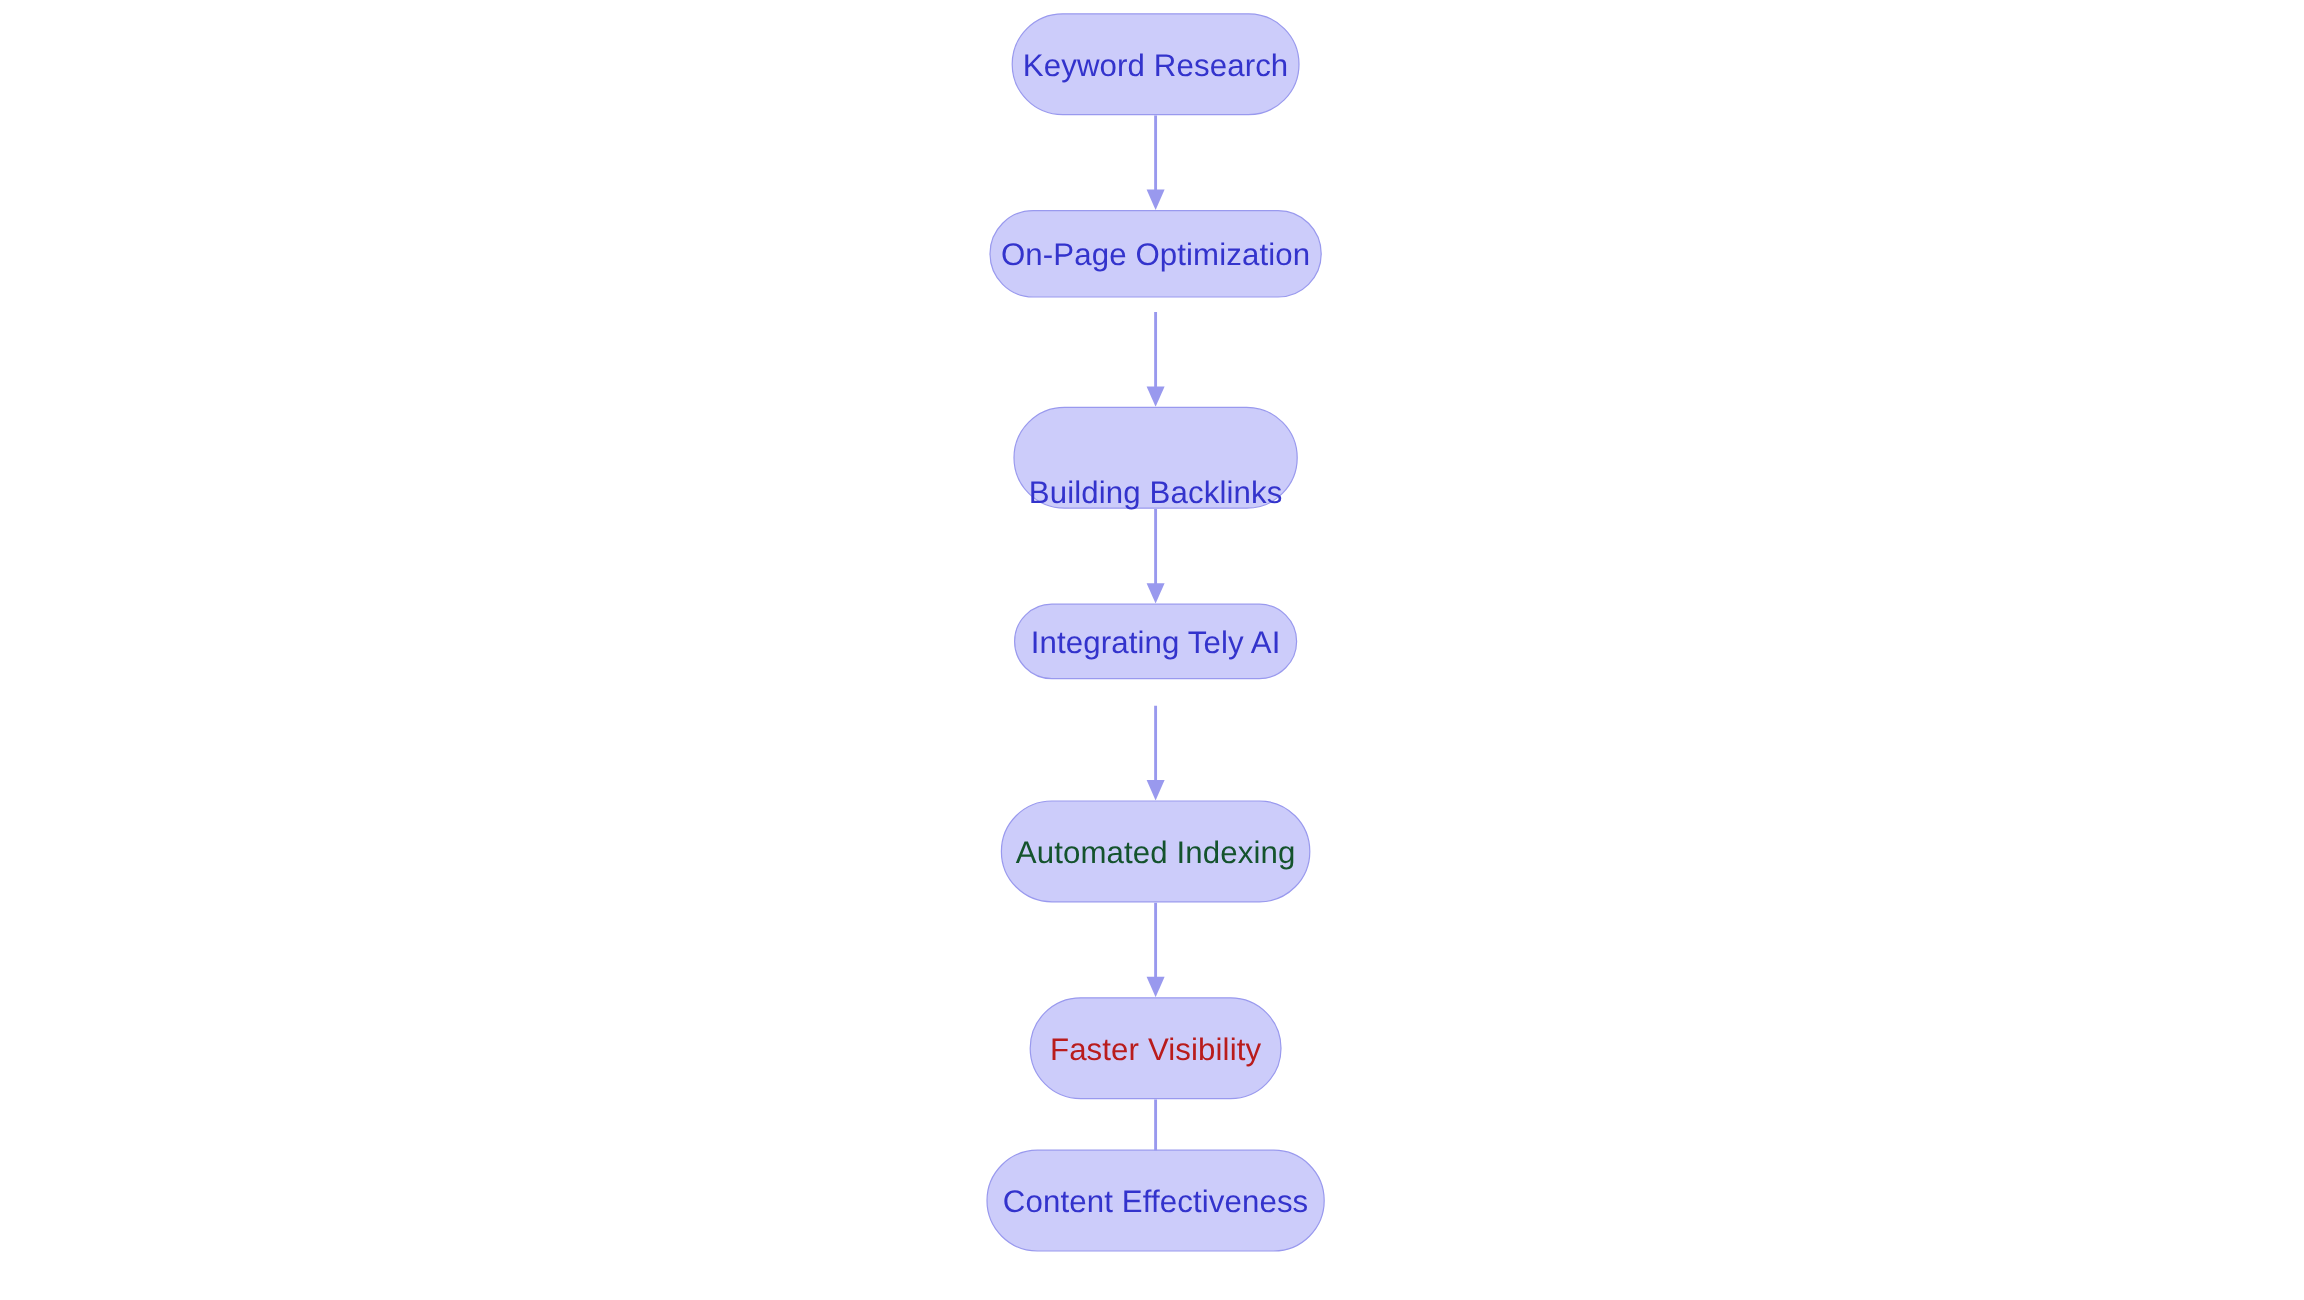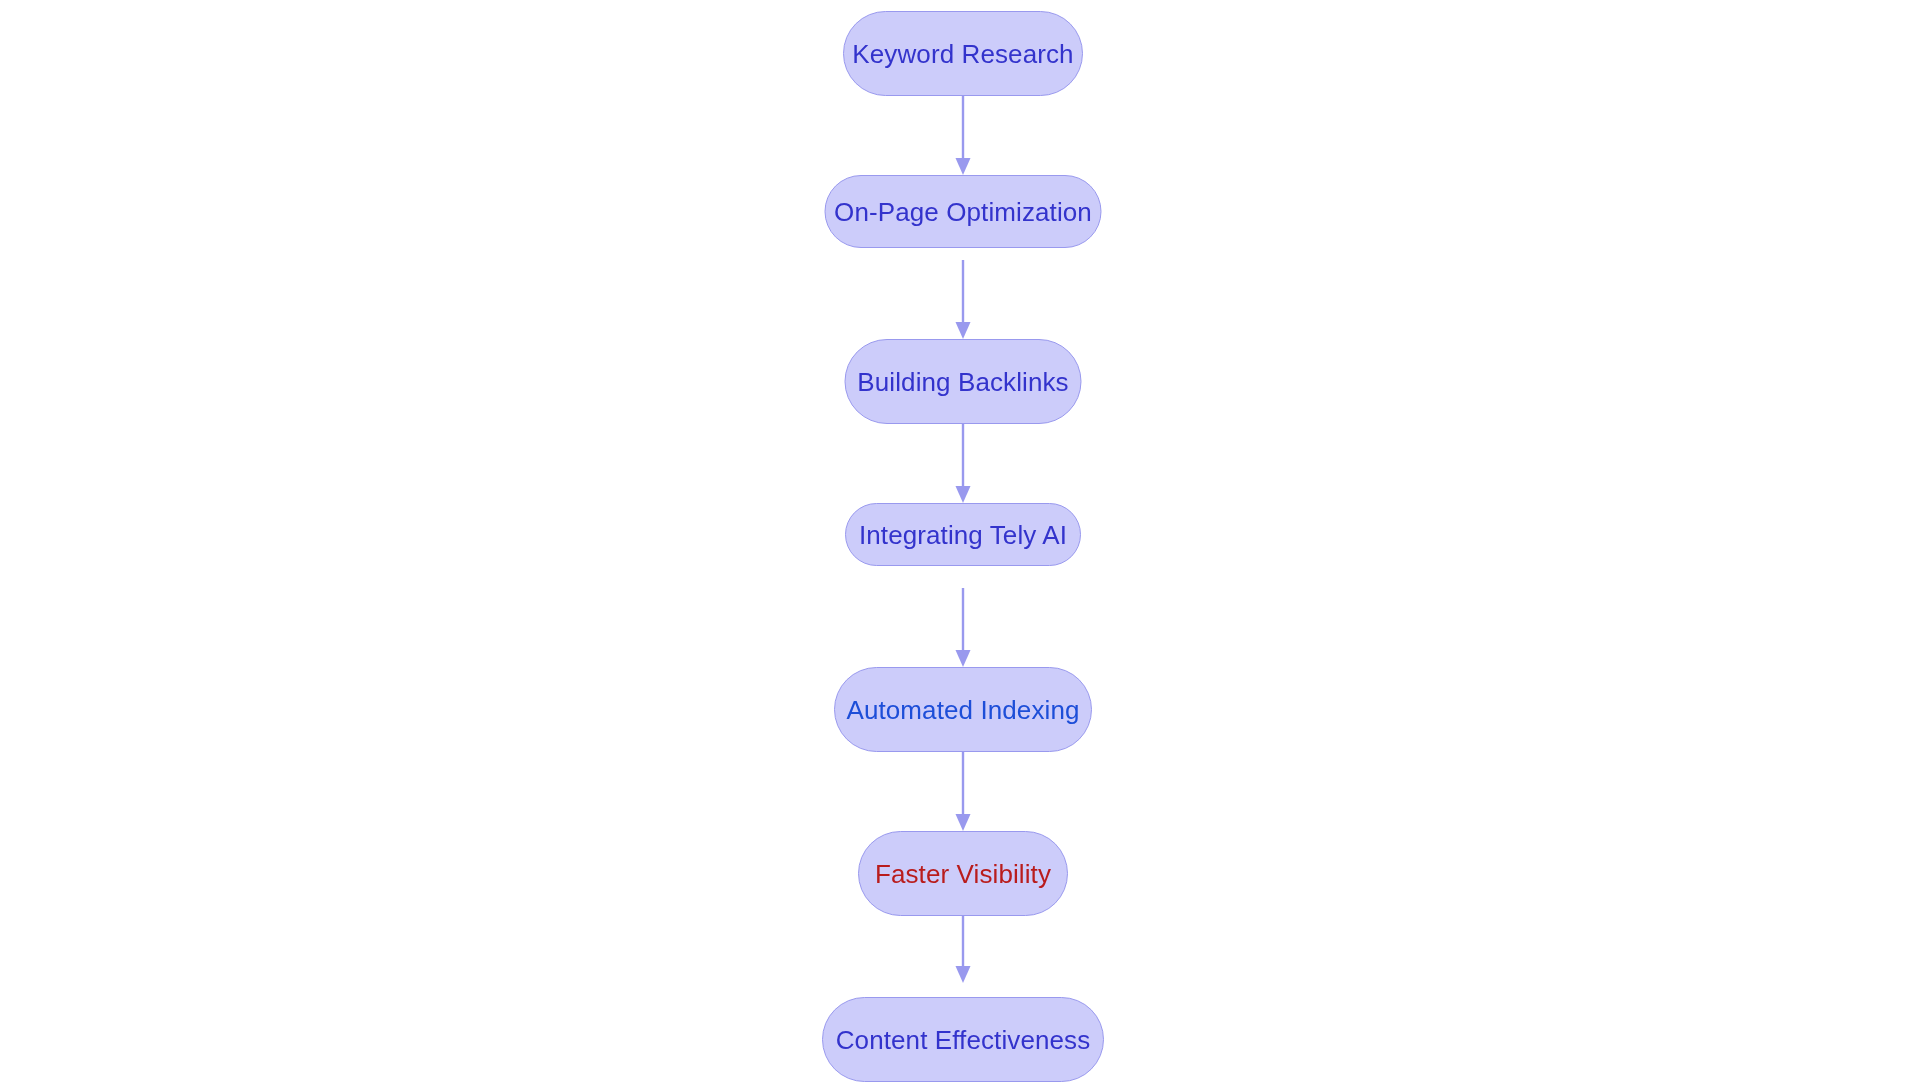--- a/index.html
+++ b/index.html
@@ -90,28 +90,28 @@
     <div class="flow-connector" style="left: 963px; top: 916px; width: 28px; height: 67px;"><svg width="28" height="67" viewBox="0 0 28 67">
         <line class="connector-line" x1="14" y1="0" x2="14" y2="52" stroke="#9999ee"></line>
         <polygon class="connector-head" points="6.5,50 21.5,50 14,67" fill="#9999ee"></polygon>
       </svg></div>
     <div class="flow-node" style="left: 963px; top: 11px; width: 240px; height: 85px; background: rgb(204, 204, 250); border-color: rgb(153, 153, 238);">
       <span class="flow-node-label" style="color: rgb(51, 51, 204);">Keyword Research</span>
     </div>
     <div class="flow-node" style="left: 963px; top: 175px; width: 277px; height: 73px; background: rgb(204, 204, 250); border-color: rgb(153, 153, 238);">
       <span class="flow-node-label" style="color: rgb(51, 51, 204);">On-Page Optimization</span>
     </div>
-    <div class="flow-node" style="left: 963px; top: 339px; width: 237px; height: 85px; background: rgb(204, 204, 250); border-color: rgb(153, 153, 238);">
+    <div class="flow-node" style="left: 963px; top: 339px; width: 237px; height: 85px; background: rgb(204, 204, 250); border-color: rgb(153, 153, 238); align-items: flex-end;">
       <span class="flow-node-label" style="color: rgb(51, 51, 204);">Building Backlinks</span>
     </div>
     <div class="flow-node" style="left: 963px; top: 503px; width: 236px; height: 63px; background: rgb(204, 204, 250); border-color: rgb(153, 153, 238);">
       <span class="flow-node-label" style="color: rgb(51, 51, 204);">Integrating Tely AI</span>
     </div>
     <div class="flow-node" style="left: 963px; top: 667px; width: 258px; height: 85px; background: rgb(204, 204, 250); border-color: rgb(153, 153, 238);">
-      <span class="flow-node-label" style="color: #1d4ed8;">Automated Indexing</span>
+      <span class="flow-node-label" style="color: #14532d;">Automated Indexing</span>
     </div>
     <div class="flow-node" style="left: 963px; top: 831px; width: 210px; height: 85px; background: rgb(204, 204, 250); border-color: rgb(153, 153, 238);">
       <span class="flow-node-label" style="color: #b91c1c;">Faster Visibility</span>
     </div>
-    <div class="flow-node" style="left: 963px; top: 997px; width: 282px; height: 85px; background: rgb(204, 204, 250); border-color: rgb(153, 153, 238);">
+    <div class="flow-node" style="left: 963px; top: 958px; width: 282px; height: 85px; background: rgb(204, 204, 250); border-color: rgb(153, 153, 238);">
       <span class="flow-node-label" style="color: rgb(51, 51, 204);">Content Effectiveness</span>
     </div>
   </div>
 
 </body></html>

